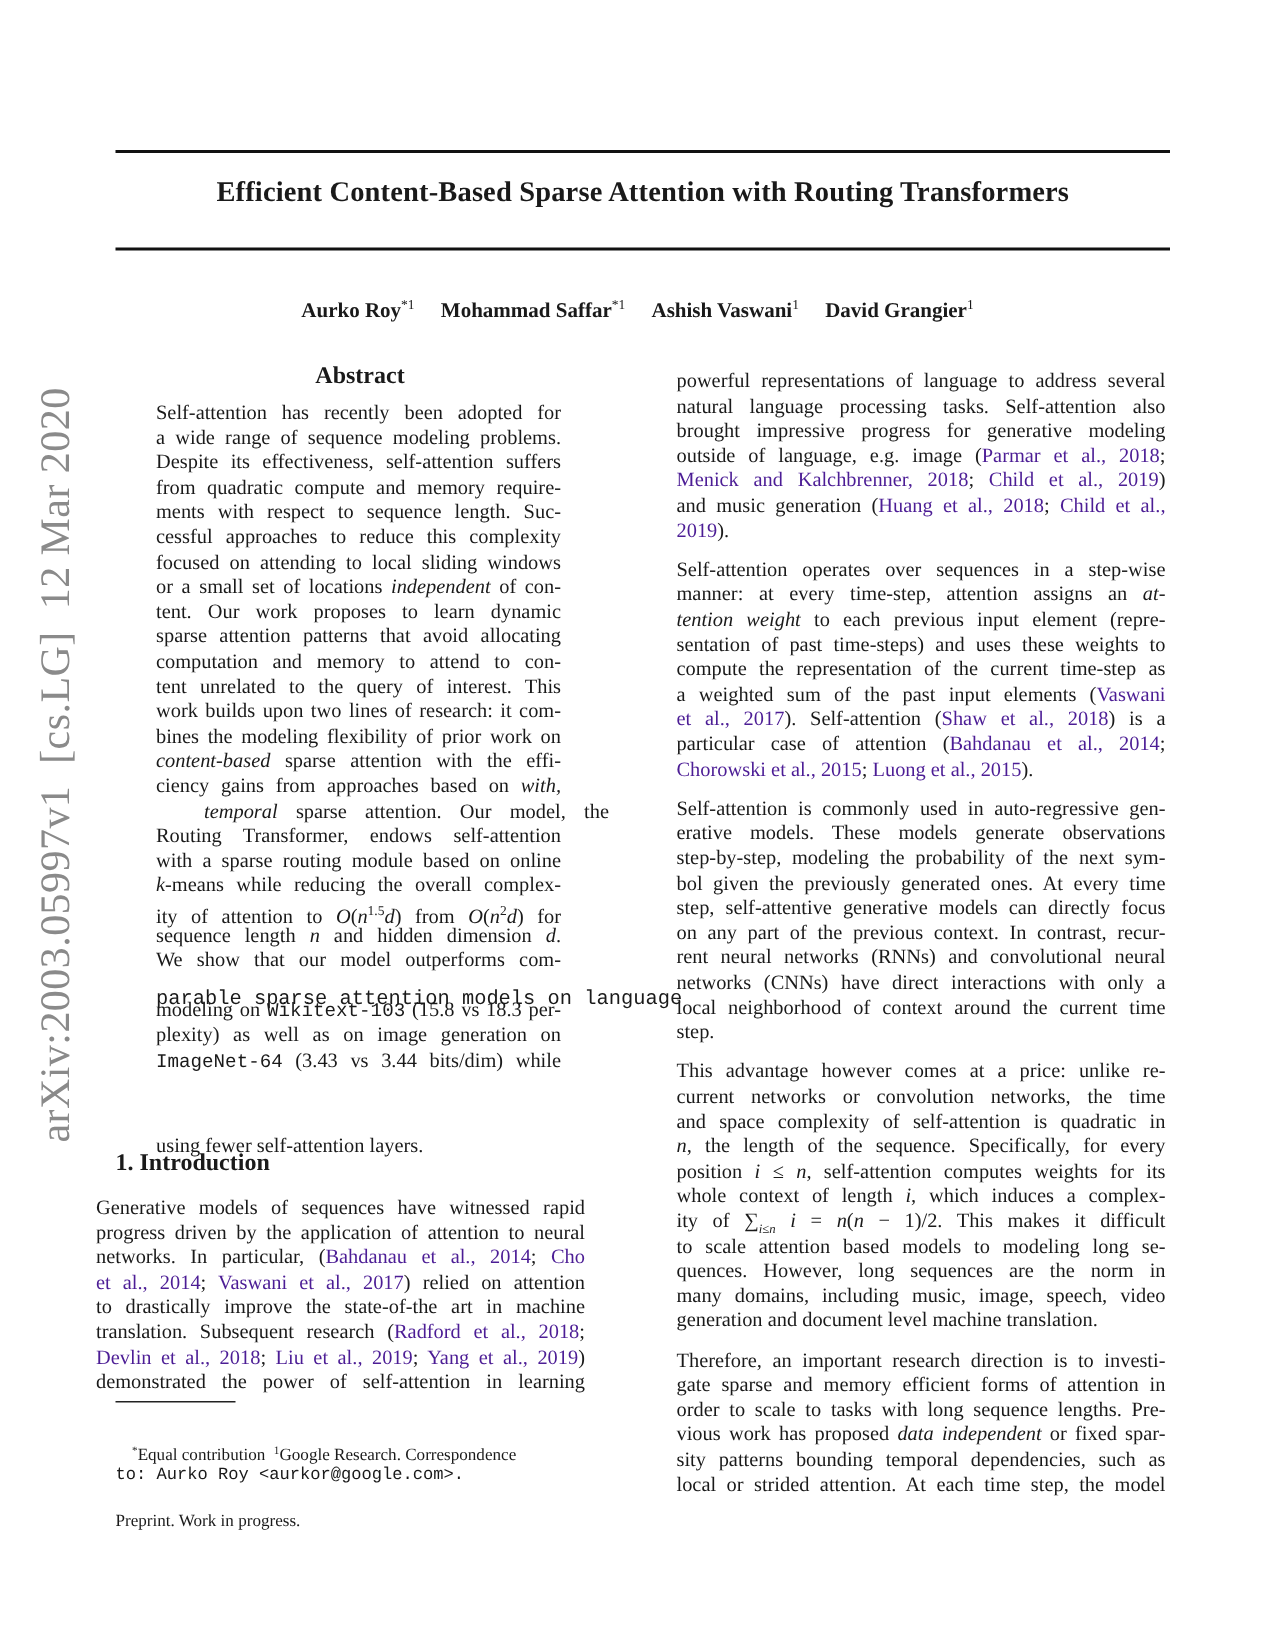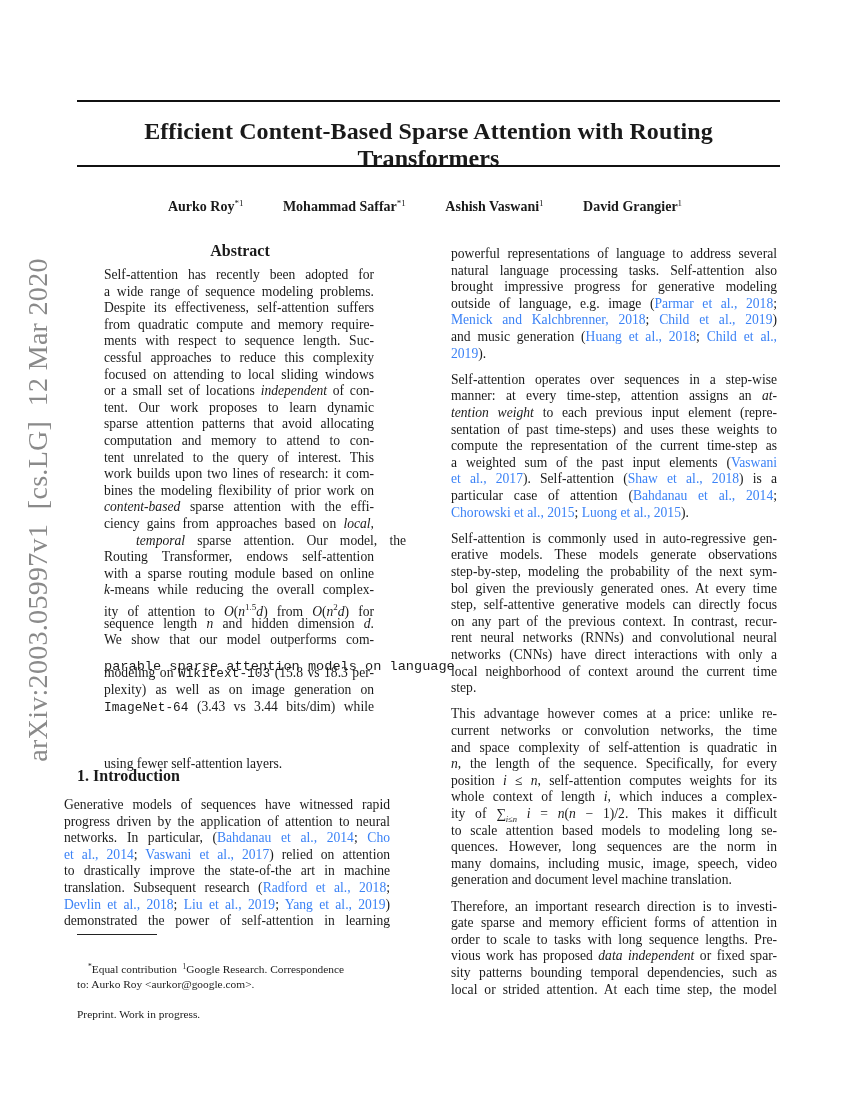--- a/index.html
+++ b/index.html
@@ -2,36 +2,36 @@
 <html><head>
 <meta charset="utf-8">
 <style>
   html, body { margin: 0; padding: 0; background: #ffffff; }
   body { width: 850px; height: 1100px; position: relative; overflow: hidden;
          font-family: "DejaVu Serif", "Liberation Serif", serif; color: #1a1a1a; }
   .rule { position: absolute; left: 77px; width: 703px; height: 2px; background: #111; }
   #rule-top { top: 100px; }
   #rule-bottom { top: 165px; }
   .title { position: absolute; left: 77px; width: 703px; top: 118px; text-align: center;
-           font-family: "Liberation Serif", serif; font-weight: bold; font-size: 24px; letter-spacing: 0.1px; }
+           font-family: "Liberation Serif", serif; font-weight: bold; font-size: 19px; letter-spacing: 0.1px; }
   .authors { position: absolute; left: 0; width: 850px; top: 198px; text-align: center;
              font-family: "Liberation Serif", serif; font-weight: bold; font-size: 14px; }
-  .authors .author { margin: 0 18px; }
+  .authors .author { margin: 0 7px; }
   .authors sup { font-weight: normal; font-size: 9px; vertical-align: 5px; }
   .arxiv { position: absolute; left: 38px; top: 510px; transform: translate(-50%, -50%) rotate(-90deg);
            white-space: nowrap; font-family: "Liberation Serif", serif; font-size: 28px; color: #8a8a8a; letter-spacing: 0.3px; }
   .abstract-heading { position: absolute; left: 77px; width: 326px; top: 242px; text-align: center;
                       font-family: "Liberation Serif", serif; font-weight: bold; font-size: 16px; }
   .line { position: absolute; white-space: nowrap; font-family: "Liberation Serif", serif;
           font-size: 13.6px; line-height: 16px; }
   .abs { left: 104px; width: 270px; text-align: justify; text-align-last: justify; }
   .left { left: 64px; width: 326px; text-align: justify; text-align-last: justify; }
   .right { left: 427px; width: 326px; text-align: justify; text-align-last: justify; margin-left: 24px; }
   .last { text-align-last: left; }
-  .cite { color: #3b82f6; }
+  .cite { color: #4c1d95; }
   .mono { font-family: "Liberation Mono", monospace; font-size: 12.8px; }
   .sec { position: absolute; left: 77px; top: 767px; font-family: "Liberation Serif", serif;
          font-weight: bold; font-size: 16px; }
   .fn-rule { position: absolute; left: 77px; top: 934px; width: 80px; height: 1px; background: #222; }
   .fn { position: absolute; white-space: nowrap; font-family: "Liberation Serif", serif; font-size: 11.4px; margin-top: 24px; }
   .fn sup { font-size: 7.5px; vertical-align: 4px; }
 </style>
 </head>
 <body>
 
@@ -58,21 +58,21 @@
     <div class="line abs" style="top: 350px;">cessful approaches to reduce this complexity</div>
     <div class="line abs" style="top: 366.6px;">focused on attending to local sliding windows</div>
     <div class="line abs" style="top: 383.2px;">or a small set of locations <i>independent</i> of con-</div>
     <div class="line abs" style="top: 399.8px;">tent.  Our work proposes to learn dynamic</div>
     <div class="line abs" style="top: 416.4px;">sparse attention patterns that avoid allocating</div>
     <div class="line abs" style="top: 433px;">computation and memory to attend to con-</div>
     <div class="line abs" style="top: 449.6px;">tent unrelated to the query of interest.  This</div>
     <div class="line abs" style="top: 466.2px;">work builds upon two lines of research: it com-</div>
     <div class="line abs" style="top: 482.8px;">bines the modeling flexibility of prior work on</div>
     <div class="line abs" style="top: 499.4px;"><i>content-based</i> sparse attention with the effi-</div>
-    <div class="line abs" style="top: 516px;">ciency gains from approaches based on <i>local,</i></div>
+    <div class="line abs" style="top: 516px;">ciency gains from approaches based on <i>with,</i></div>
     <div class="line abs" style="top: 532.6px; margin-left: 32px;"><i>temporal</i> sparse attention.  Our model, the</div>
     <div class="line abs" style="top: 549.2px;">Routing Transformer, endows self-attention</div>
     <div class="line abs" style="top: 565.8px;">with a sparse routing module based on online</div>
     <div class="line abs" style="top: 582.4px;"><i>k</i>-means while reducing the overall complex-</div>
     <div class="line abs" style="top: 599px;">ity of attention to <i>O</i>(<i>n</i><sup style="font-size: 9px;">1.5</sup><i>d</i>) from <i>O</i>(<i>n</i><sup style="font-size: 9px;">2</sup><i>d</i>) for</div>
     <div class="line abs" style="top: 615.6px;">sequence length <i>n</i> and hidden dimension <i>d</i>.</div>
     <div class="line abs" style="top: 632.2px;">We show that our model outperforms com-</div>
     <div class="line abs" style="top: 659px; font-family: Liberation Mono, monospace;">parable sparse attention models on language</div>
     <div class="line abs" style="top: 665.4px;">modeling on <span class="mono">Wikitext-103</span> (15.8 vs 18.3 per-</div>
     <div class="line abs" style="top: 682px;">plexity) as well as on image generation on</div>
@@ -132,14 +132,14 @@
     <div class="line right" style="top: 898.6px;">Therefore, an important research direction is to investi-</div>
     <div class="line right" style="top: 915.2px;">gate sparse and memory efficient forms of attention in</div>
     <div class="line right" style="top: 931.8px;">order to scale to tasks with long sequence lengths. Pre-</div>
     <div class="line right" style="top: 948.4px;">vious work has proposed <i>data independent</i> or fixed spar-</div>
     <div class="line right" style="top: 965px;">sity patterns bounding temporal dependencies, such as</div>
     <div class="line right" style="top: 981.6px;">local or strided attention.  At each time step, the model</div>
   </div>
 
 <div class="fn-rule"></div>
 <div class="fn" style="left:88px; top:938px;"><sup>*</sup><span>Equal contribution</span>&nbsp;&nbsp;<sup>1</sup><span>Google Research. Correspondence</span></div>
-<div class="fn" style="left:77px; top:954px;">to: Aurko Roy &lt;aurkor@google.com&gt;.</div>
+<div class="fn" style="left:77px; top:954px;font-family:Liberation Mono, monospace;">to: Aurko Roy &lt;aurkor@google.com&gt;.</div>
 <div class="fn" style="left:77px; top:984px;">Preprint. Work in progress.</div>
 
 </body></html>

